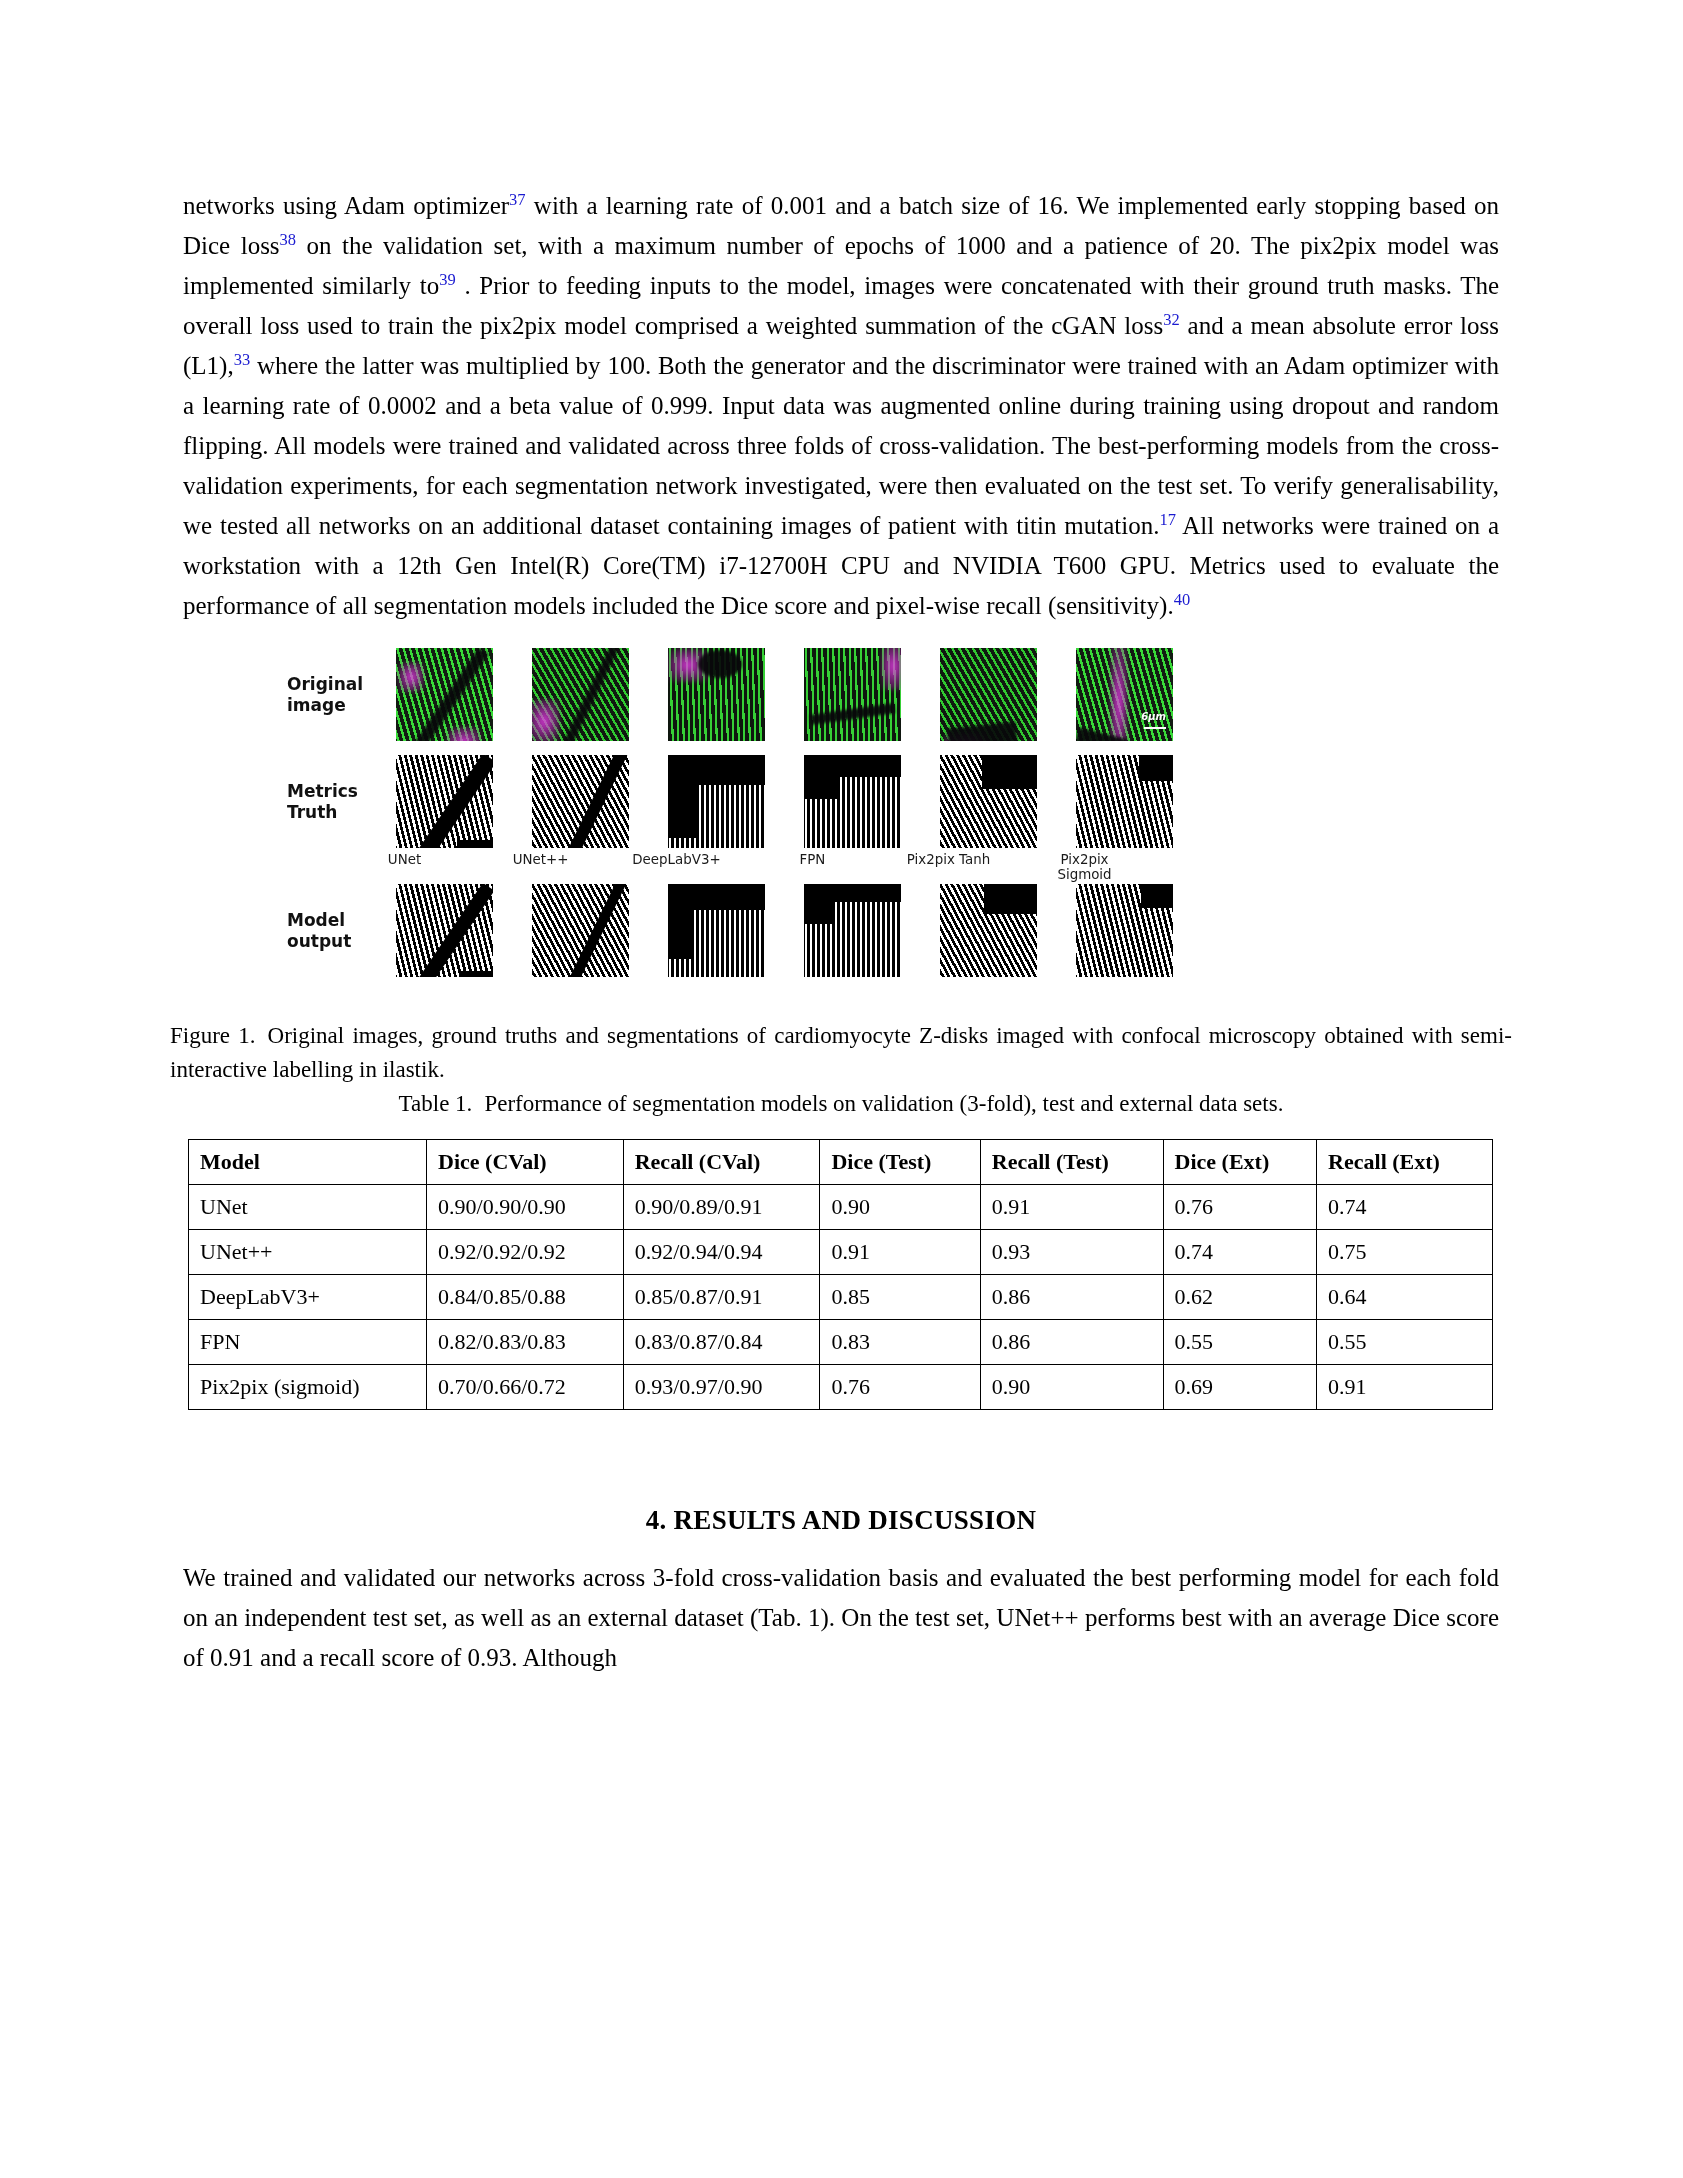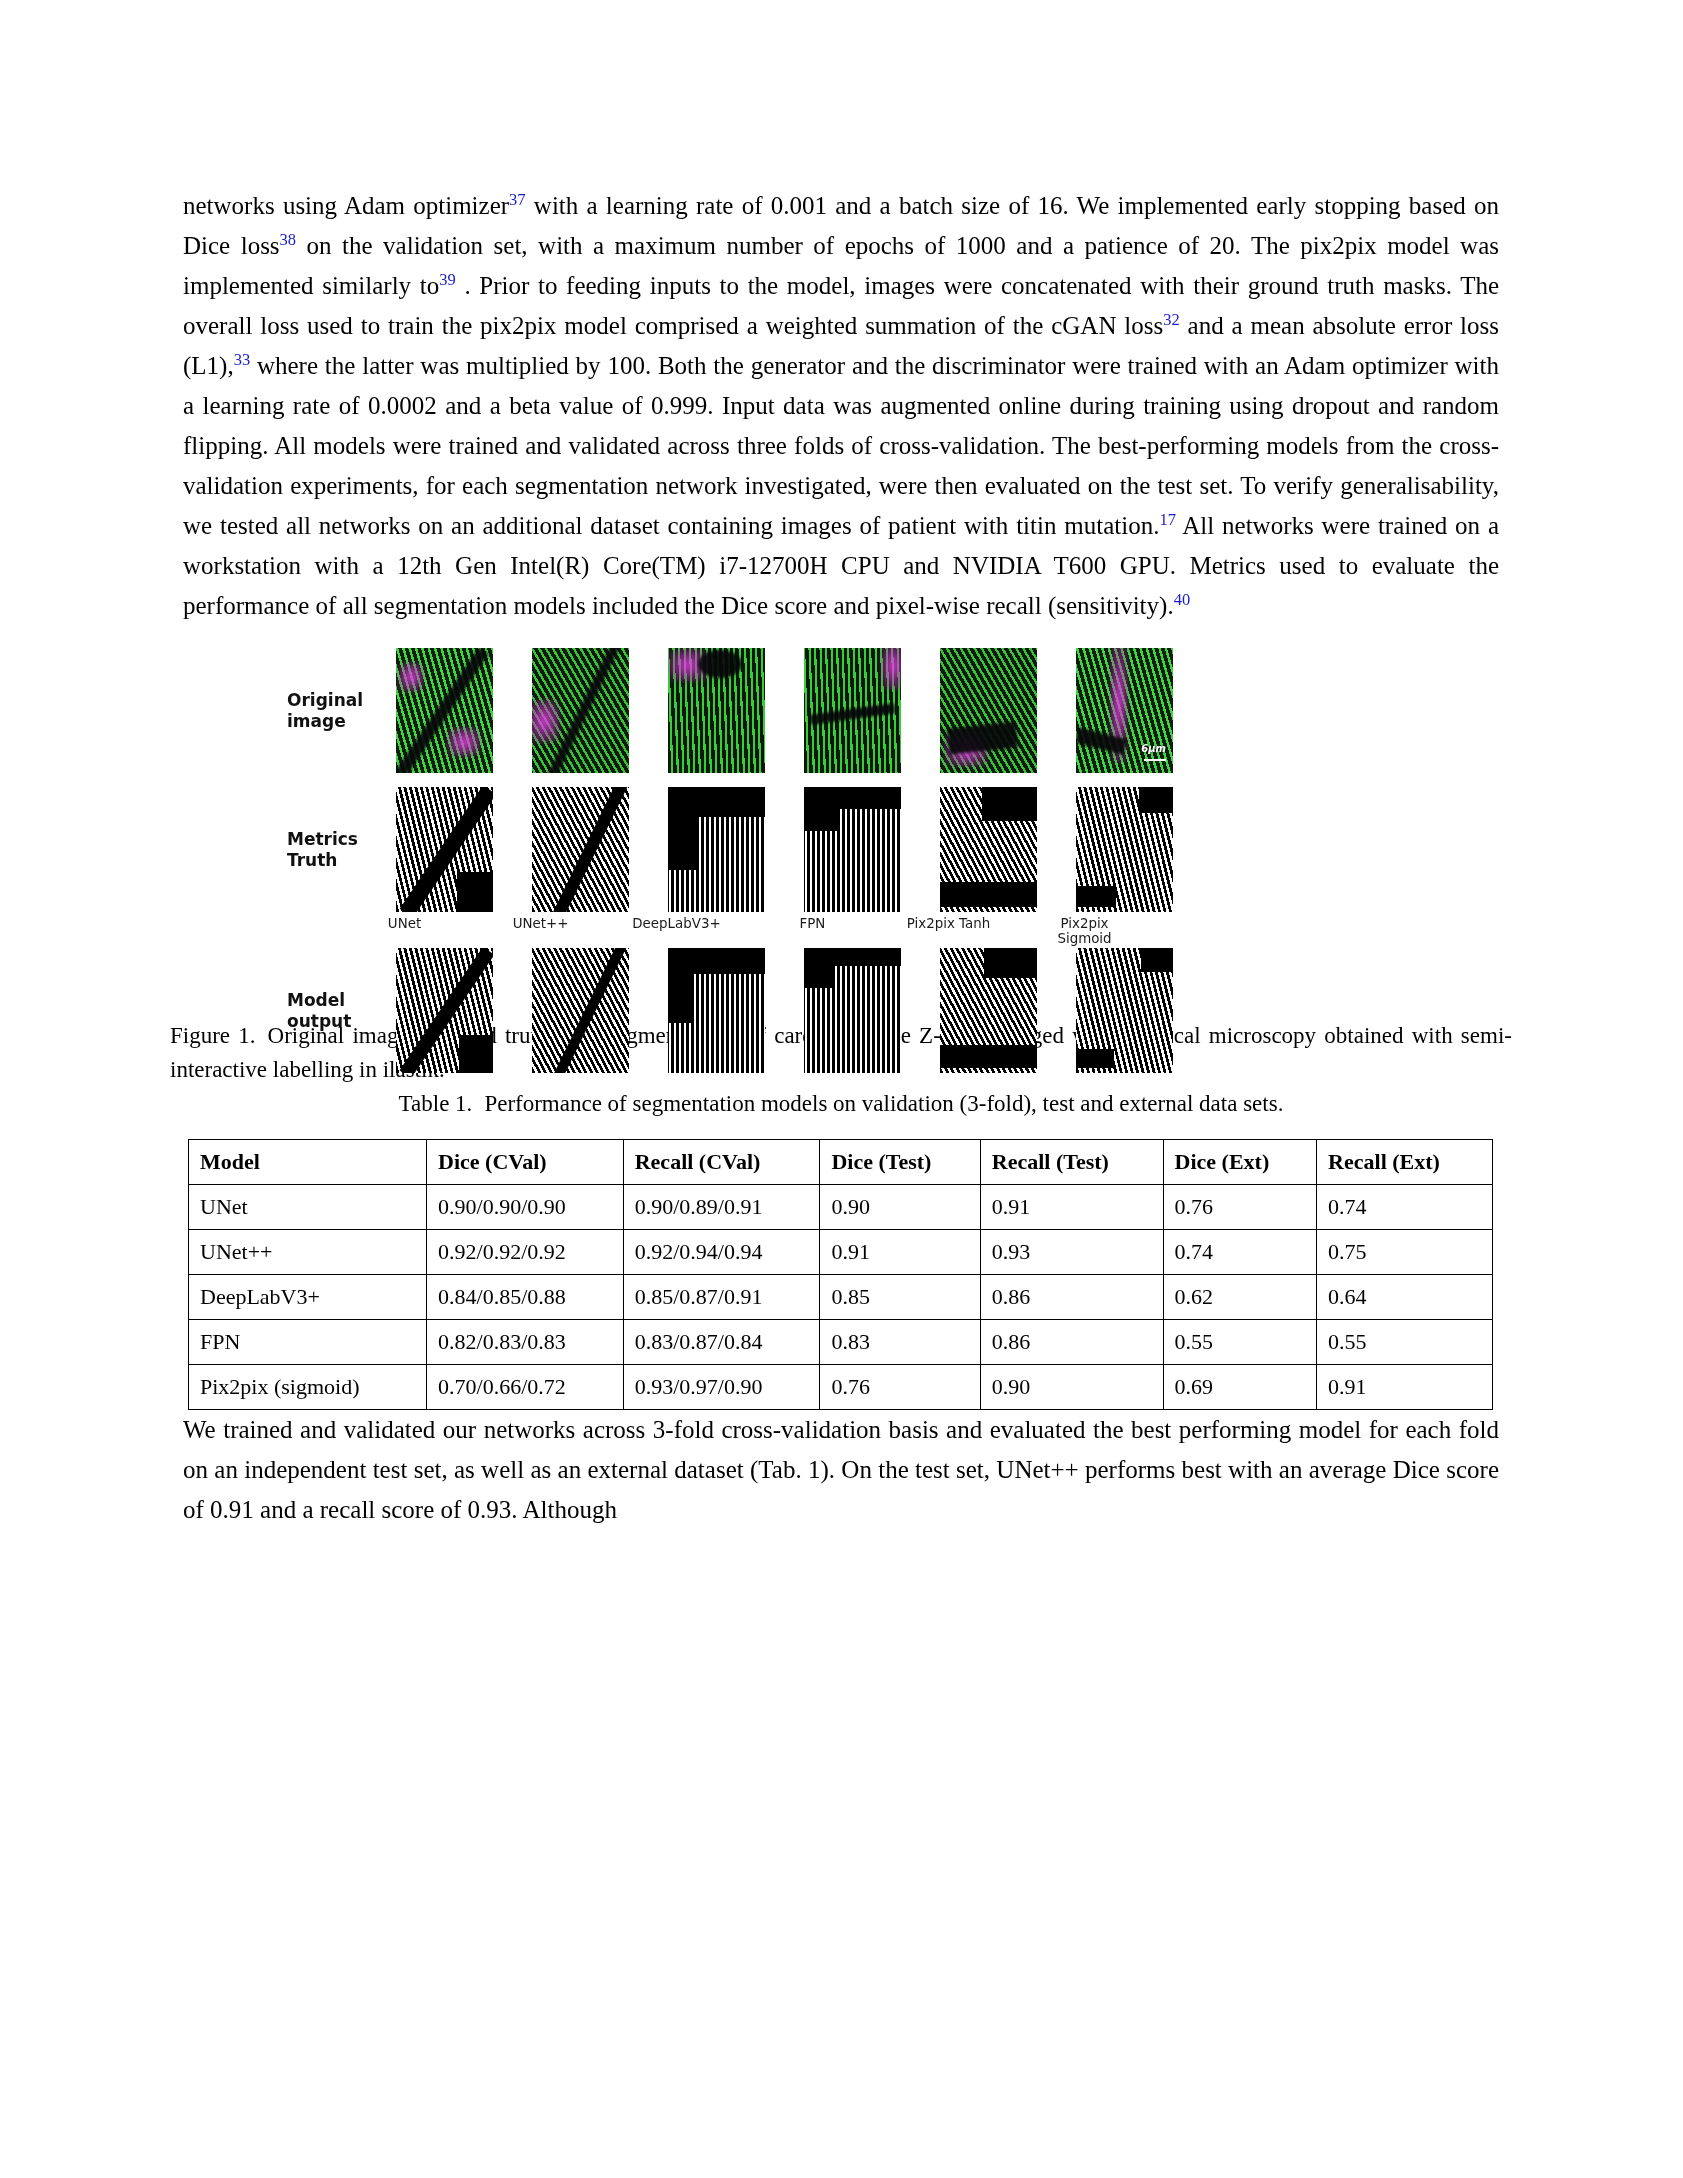--- a/index.html
+++ b/index.html
@@ -67,21 +67,21 @@
     color: #111111;
     padding-right: 8px;
     box-sizing: border-box;
   }
   .tiles {
     display: flex;
     gap: 39px;
   }
   .tile {
     width: 97px;
-    height: 125px;
+    height: 93px;
     position: relative;
     overflow: hidden;
     flex: 0 0 97px;
     background: #101010;
   }
   
   .tile.micro {
     background-color: #13110f;
   }
   .tile.micro .striations {
@@ -446,16 +446,17 @@
           <td class="num">0.70/0.66/0.72</td>
           <td class="num"><b class="bold">0.93/0.97</b>/0.90</td>
           <td class="num">0.76</td>
           <td class="num">0.90</td>
           <td class="num">0.69</td>
           <td class="num"><b class="bold">0.91</b></td>
         </tr>
       </tbody>
   </table>
 
+  <div class="section-heading">4. RESULTS AND DISCUSSION</div>
   <p class="para" id="results-paragraph">We trained and validated our networks across 3-fold cross-validation basis and evaluated the best performing model for each fold on an independent test set, as well as an external dataset (Tab. <span class="reflink">1</span>). On the test set, UNet++ performs best with an average Dice score of 0.91 and a recall score of 0.93. Although</p>
 
 </div>
 
 
 </body></html>

